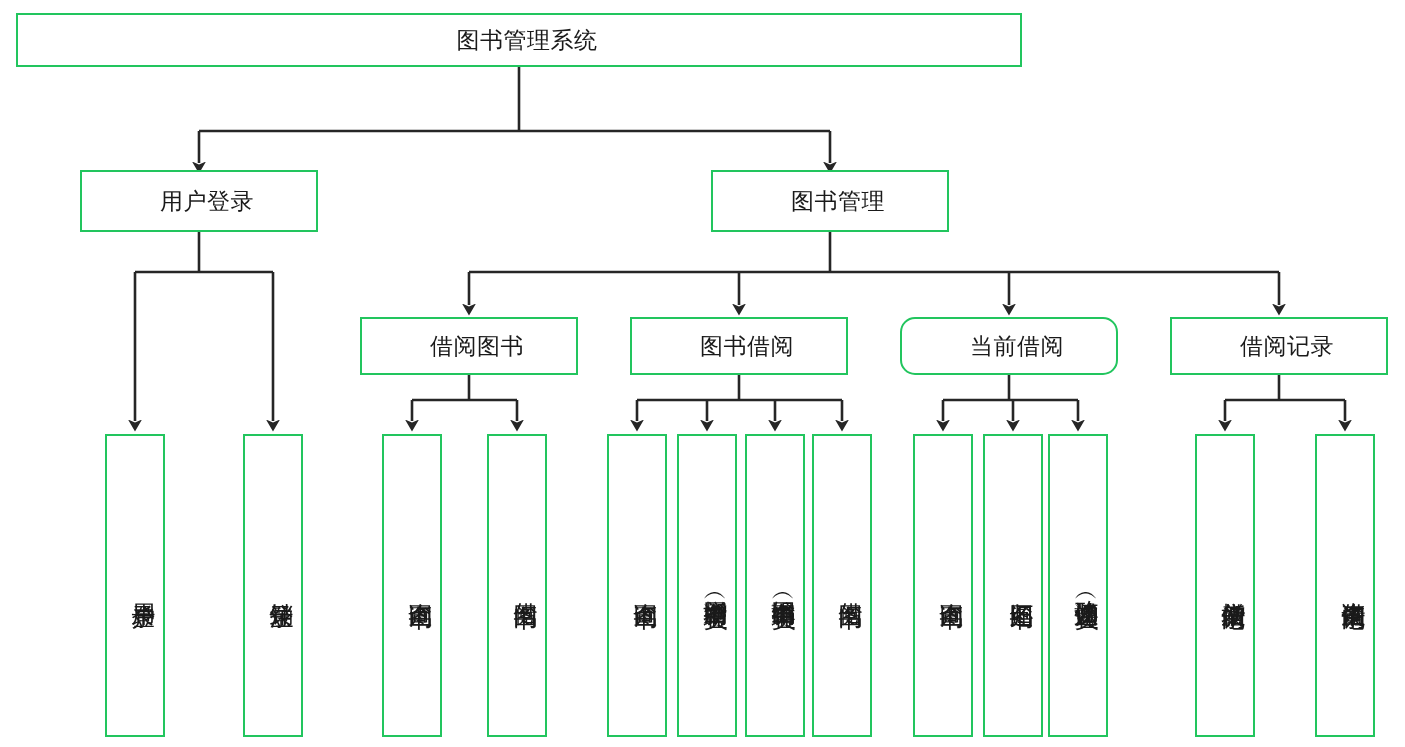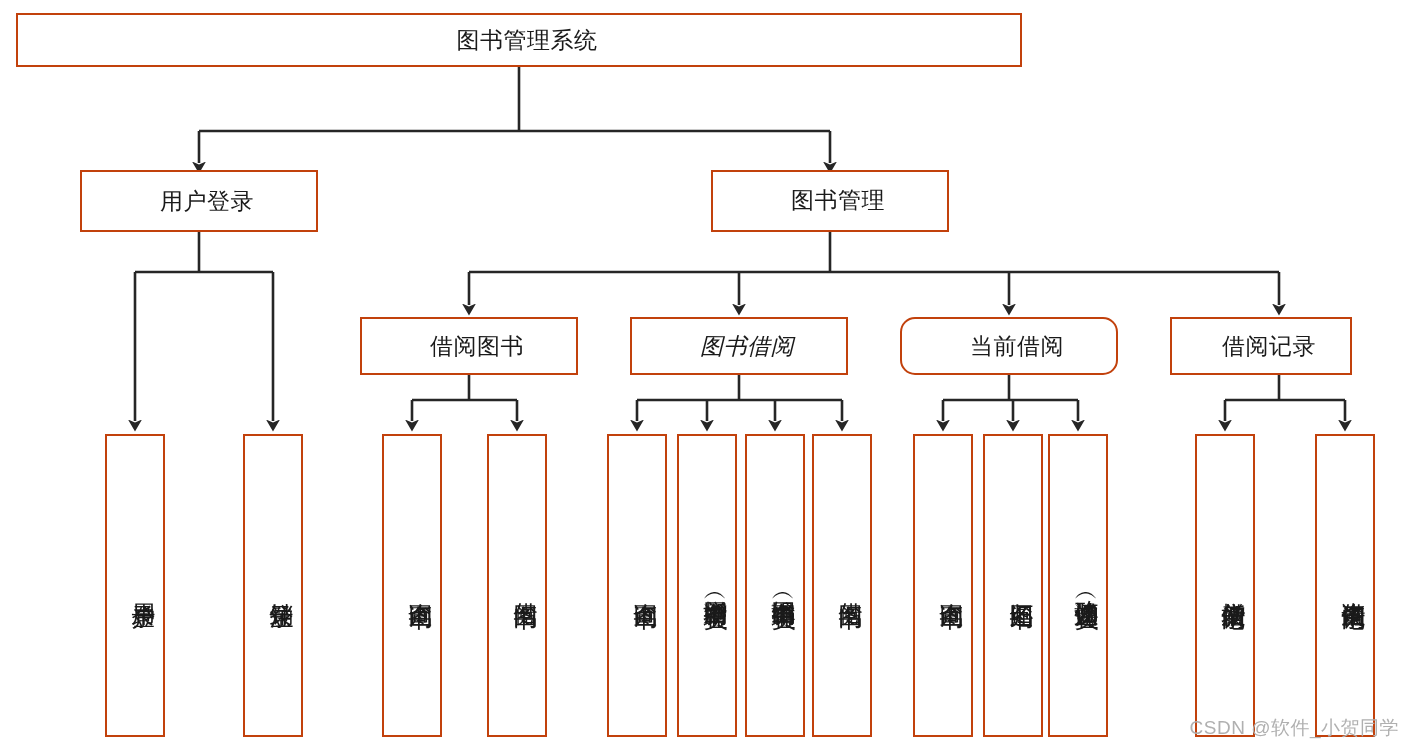--- a/index.html
+++ b/index.html
@@ -21,21 +21,21 @@
     position: absolute;
     left: 0;
     top: 0;
     width: 1405px;
     height: 747px;
   }
   .node {
     position: absolute;
     box-sizing: border-box;
     background: #ffffff;
-    border: 2px solid #c2410c;
+    border: 2px solid #22c55e;
     display: flex;
     align-items: center;
     justify-content: center;
     color: #1a1a1a;
     padding-left: 16px;
   }
   .node-label {
     display: block;
     text-align: center;
     line-height: 1.08;
@@ -126,37 +126,37 @@
   </svg>
 
   <div class="node horizontal" style="left:16px; top:13px; width:1006px; height:54px;">
     <span class="node-label">图书管理系统</span>
   </div>
 
   <div class="node horizontal" style="left:80px; top:170px; width:238px; height:62px;">
     <span class="node-label">用户登录</span>
   </div>
 
-  <div class="node horizontal" style="left:711px; top:170px; width:238px; height:62px;font-family:Liberation Serif, serif;">
+  <div class="node horizontal" style="left:711px; top:170px; width:238px; height:62px;">
     <span class="node-label">图书管理</span>
   </div>
 
   <div class="node horizontal" style="left:360px; top:317px; width:218px; height:58px;">
     <span class="node-label">借阅图书</span>
   </div>
 
-  <div class="node horizontal" style="left:630px; top:317px; width:218px; height:58px;font-style:italic;">
+  <div class="node horizontal" style="left:630px; top:317px; width:218px; height:58px;">
     <span class="node-label">图书借阅</span>
   </div>
 
   <div class="node horizontal" style="left:900px; top:317px; width:218px; height:58px;border-radius:15px;">
     <span class="node-label">当前借阅</span>
   </div>
 
-  <div class="node horizontal" style="left:1170px; top:317px; width:182px; height:58px;">
+  <div class="node horizontal" style="left:1170px; top:317px; width:218px; height:58px;">
     <span class="node-label">借阅记录</span>
   </div>
 
   <div class="node vertical" style="left:105px; top:434px; width:60px; height:303px;">
     <span class="node-label">用户登录</span>
   </div>
 
   <div class="node vertical" style="left:243px; top:434px; width:60px; height:303px;">
     <span class="node-label">注销登录</span>
   </div>
@@ -198,15 +198,14 @@
   </div>
 
   <div class="node vertical" style="left:1195px; top:434px; width:60px; height:303px;">
     <span class="node-label">新增借阅记录</span>
   </div>
 
   <div class="node vertical" style="left:1315px; top:434px; width:60px; height:303px;">
     <span class="node-label">查询借阅记录</span>
   </div>
 
-  <div class="watermark">CSDN @软件_小贺同学</div>
 
 </div>
 
 </body></html>

